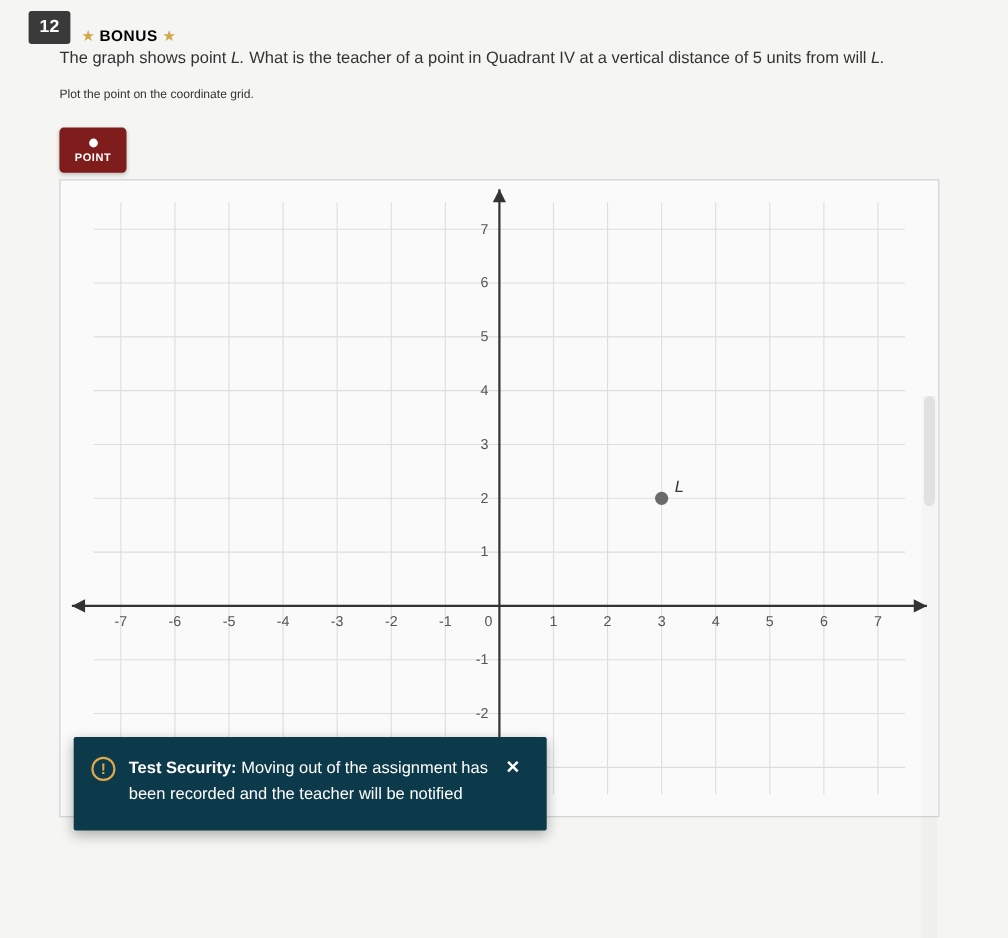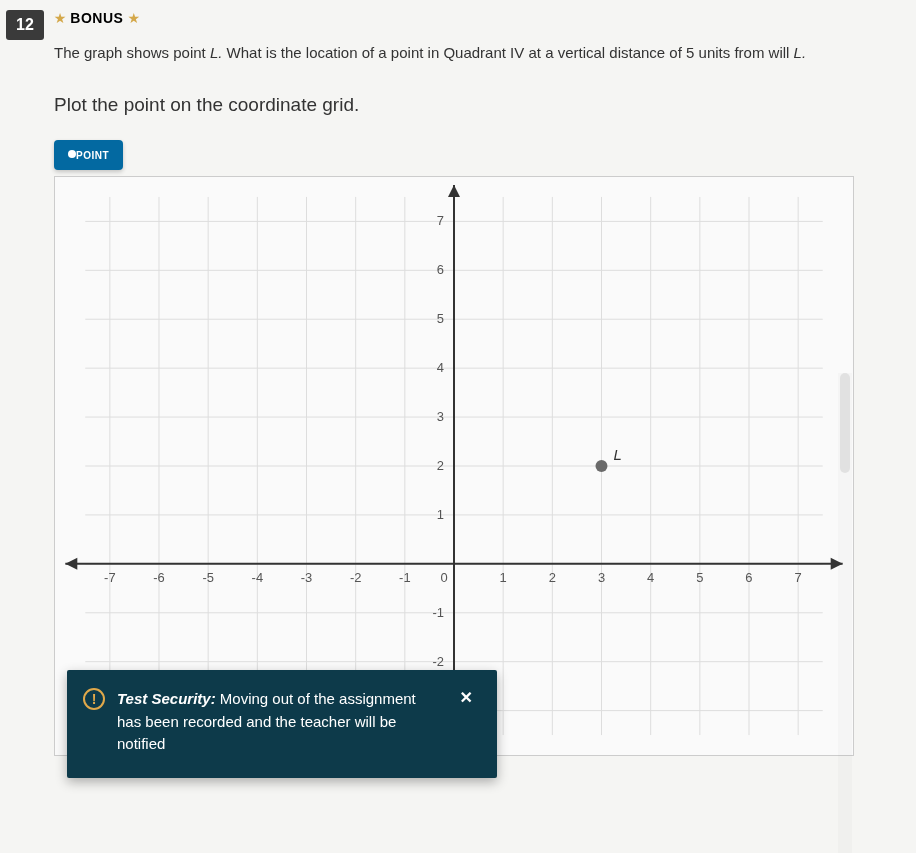--- a/index.html
+++ b/index.html
@@ -9,23 +9,23 @@
       width: 916px;
       height: 853px;
       position: relative;
       overflow: hidden;
     }
     .container {
       padding: 10px 0 0 0;
     }
     .header-row {
       display: flex;
-      align-items: flex-start;
+      align-items: flex-end;
       gap: 10px;
-      padding-left: 6px;
+      padding-left: 26px;
     }
     .question-number {
       background: #3a3a3a;
       color: white;
       font-weight: bold;
       font-size: 16px;
       padding: 6px 10px;
       border-radius: 3px;
       min-width: 34px;
       text-align: center;
@@ -50,31 +50,31 @@
     }
     .question-text {
       font-size: 15px;
       color: #333;
       line-height: 1.5;
     }
     .question-text .italic {
       font-style: italic;
     }
     .instruction {
-      margin-top: 29px;
-      font-size: 19px;
+      margin-top: 15px;
+      font-size: 11px;
       color: #333;
     }
     .point-tool {
       margin-top: 24px;
       display: inline-flex;
-      flex-direction: row;
+      flex-direction: column;
       align-items: center;
       justify-content: center;
-      background: #0369a1;
+      background: #7f1d1d;
       color: white;
       padding: 10px 14px 8px 14px;
       border-radius: 4px;
       cursor: pointer;
       box-shadow: 0 2px 4px rgba(0,0,0,0.2);
     }
     .point-tool .dot {
       width: 8px;
       height: 8px;
       background: white;
@@ -128,21 +128,20 @@
       font-size: 14px;
       flex-shrink: 0;
     }
     .notification-text {
       flex: 1;
       font-size: 15px;
       line-height: 1.5;
     }
     .notification-text .bold {
       font-weight: bold;
-      font-style: italic;
     }
     .close-btn {
       color: white;
       font-size: 16px;
       font-weight: bold;
       cursor: pointer;
       padding: 0 4px;
     }
     .scrollbar-track {
       position: absolute;
@@ -171,21 +170,21 @@
     <div>
       <div class="bonus-row">
         <span class="star-icon">★</span>
         <span class="bonus-label">BONUS</span>
         <span class="star-icon">★</span>
       </div>
     </div>
   </div>
   <div class="question-body">
     <p class="question-text">
-      <span>The graph shows point </span><span class="italic">L.</span><span> What is the location of a point in Quadrant IV at a vertical distance of </span><span>5</span><span> units from will </span><span class="italic">L.</span>
+      <span>The graph shows point </span><span class="italic">L.</span><span> What is the teacher of a point in Quadrant IV at a vertical distance of </span><span>5</span><span> units from will </span><span class="italic">L.</span>
     </p>
     <p class="instruction">Plot the point on the coordinate grid.</p>
 
     <div class="point-tool">
       <div class="dot"></div>
       <div class="point-tool-label">POINT</div>
     </div>
   </div>
 
   <div class="grid-area">

